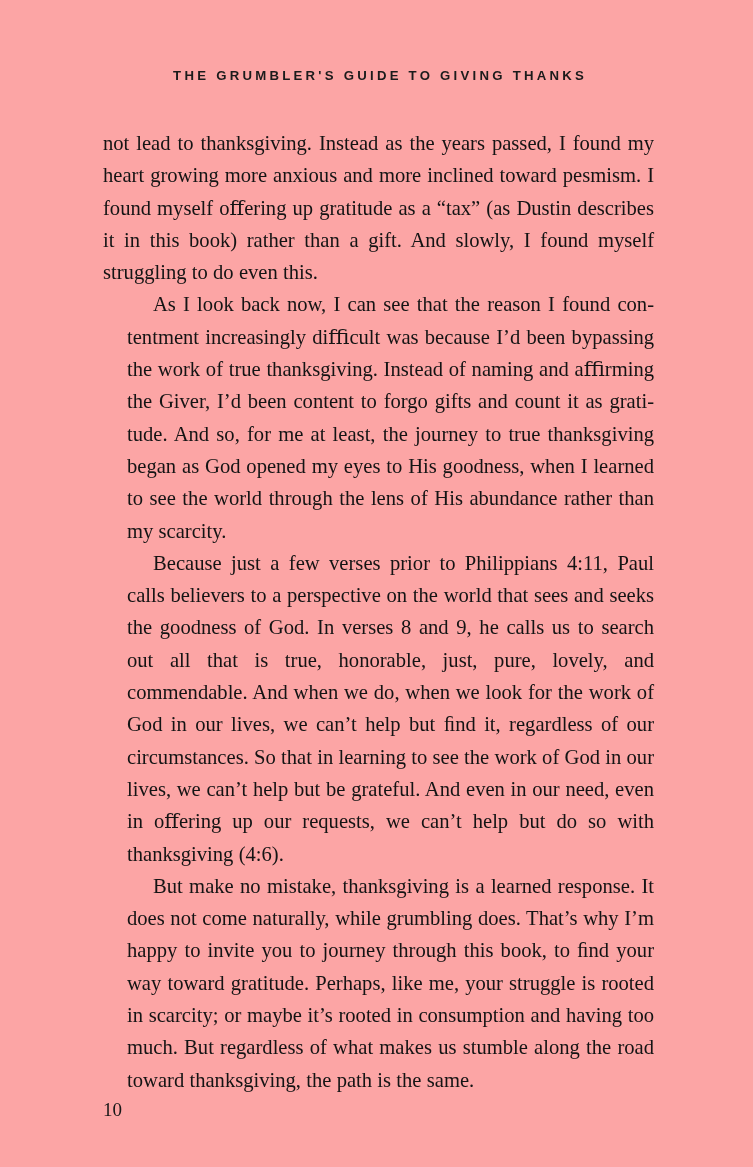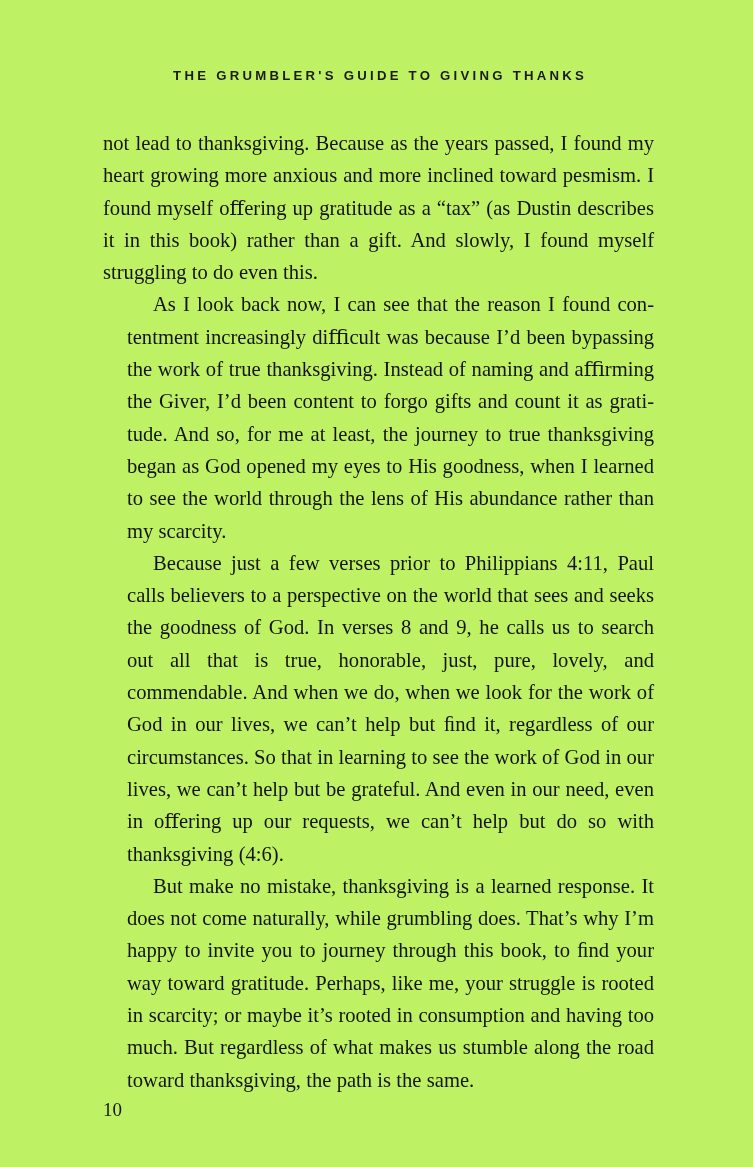--- a/index.html
+++ b/index.html
@@ -14,21 +14,21 @@
     position: relative;
     overflow: hidden;
     font-family: "Liberation Serif", "DejaVu Serif", serif;
     color: #141414;
     -webkit-font-smoothing: antialiased;
   }
 
   .page {
     position: absolute;
     inset: 0;
-    background: #bef264;
+    background: #fca5a5;
   }
 
   
   .running-head {
     position: absolute;
     top: 68px;
     left: 103px;
     width: 551px;
     text-align: center;
     font-family: "Liberation Sans", "DejaVu Sans", sans-serif;
@@ -77,21 +77,21 @@
   }
 </style>
 </head>
 <body>
 
 <div class="page">
 
   <div class="running-head">THE GRUMBLER'S GUIDE TO GIVING THANKS</div>
 
   <div class="textblock">
-    <p class="para">not lead to thanksgiving. Because as the years passed, I found my heart growing more anxious and more inclined toward pes­mism. I found myself oﬀering up gratitude as a “tax” (as Dustin describes it in this book) rather than a gift. And slowly, I found myself struggling to do even this.</p>
+    <p class="para">not lead to thanksgiving. Instead as the years passed, I found my heart growing more anxious and more inclined toward pes­mism. I found myself oﬀering up gratitude as a “tax” (as Dustin describes it in this book) rather than a gift. And slowly, I found myself struggling to do even this.</p>
     <p class="para">As I look back now, I can see that the reason I found con­tentment increasingly diﬃcult was because I’d been bypassing the work of true thanksgiving. Instead of naming and aﬃrming the Giver, I’d been content to forgo gifts and count it as grati­tude. And so, for me at least, the journey to true thanksgiving began as God opened my eyes to His goodness, when I learned to see the world through the lens of His abundance rather than my scarcity.</p>
     <p class="para">Because just a few verses prior to Philippians 4:11, Paul calls believers to a perspective on the world that sees and seeks the goodness of God. In verses 8 and 9, he calls us to search out all that is true, honorable, just, pure, lovely, and commendable. And when we do, when we look for the work of God in our lives, we can’t help but ﬁnd it, regardless of our circumstances. So that in learning to see the work of God in our lives, we can’t help but be grateful. And even in our need, even in oﬀering up our re­quests, we can’t help but do so with thanksgiving (4:6).</p>
     <p class="para">But make no mistake, thanksgiving is a learned response. It does not come naturally, while grumbling does. That’s why I’m happy to invite you to journey through this book, to ﬁnd your way toward gratitude. Perhaps, like me, your struggle is rooted in scarcity; or maybe it’s rooted in consumption and having too much. But regardless of what makes us stumble along the road toward thanksgiving, the path is the same.</p>
   </div>
 
   <div class="folio">10</div>
 
 </div>
 
 </body></html>

